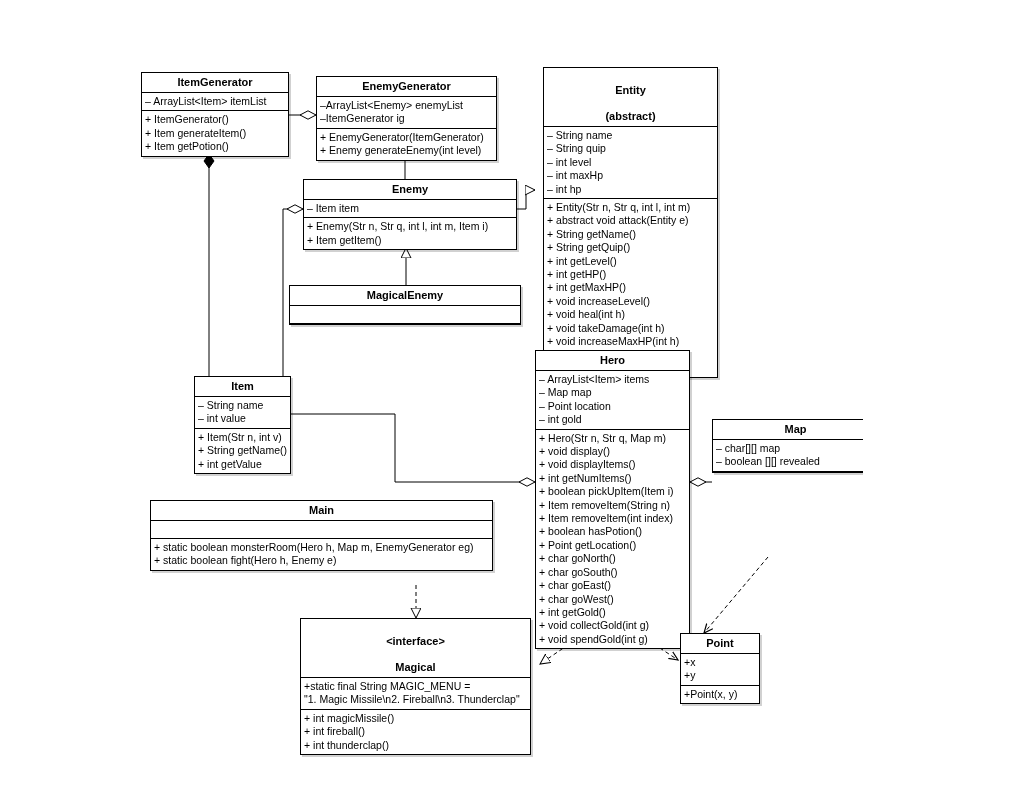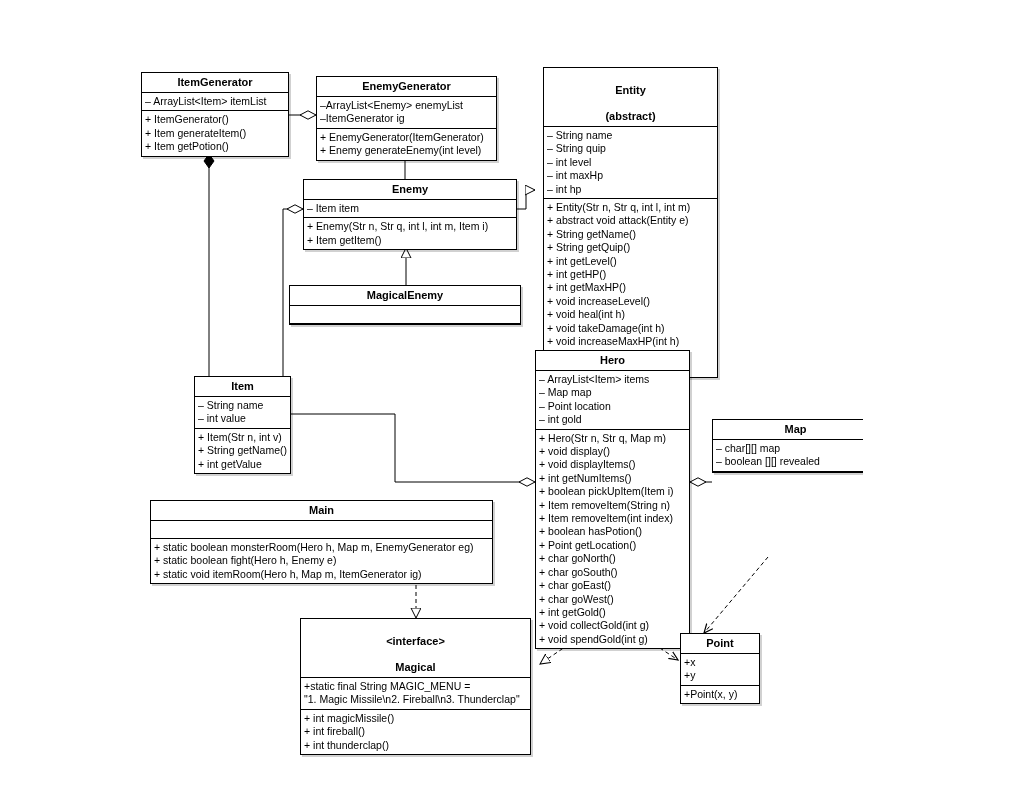--- a/index.html
+++ b/index.html
@@ -232,21 +232,20 @@
       <div class="uml-member">– boolean [][] revealed</div>
     </div>
   </div>
 
   <div class="uml-class" style="left:150px; top:500px; width:343px;">
     <div class="uml-name">Main</div>
     <div class="uml-compartment empty"></div>
     <div class="uml-compartment last">
       <div class="uml-member">+ static boolean monsterRoom(Hero h, Map m, EnemyGenerator eg)</div>
       <div class="uml-member">+ static boolean fight(Hero h, Enemy e)</div>
-      <div class="uml-member">+ static void itemRoom(Hero h, Map m, ItemGenerator ig)</div>
     </div>
   </div>
 
   <div class="uml-class" style="left:300px; top:618px; width:231px;">
     <div class="uml-name">
       <span>&lt;interface&gt;</span><br>
       <span>Magical</span>
     </div>
     <div class="uml-compartment">
       <div class="uml-member wrap">+static final String MAGIC_MENU =</div>

